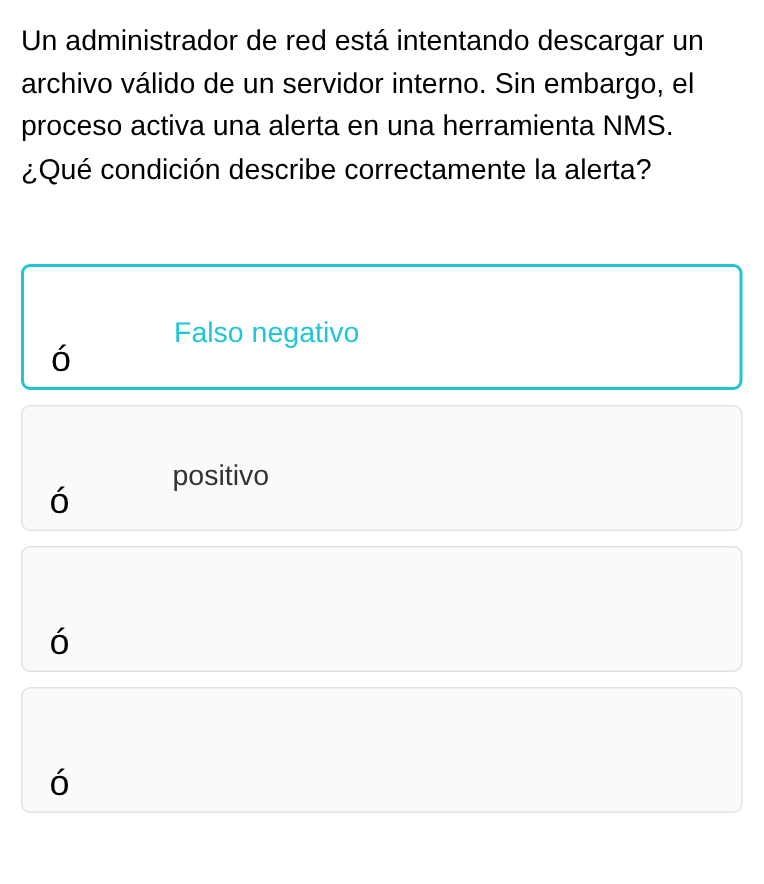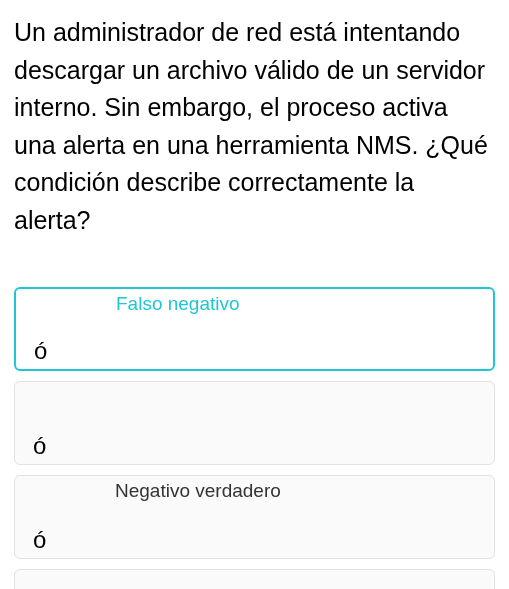--- a/index.html
+++ b/index.html
@@ -8,39 +8,39 @@
       padding: 0;
     }
     body {
       font-family: -apple-system, BlinkMacSystemFont, "Segoe UI", Helvetica, Arial, sans-serif;
       width: 509px;
       background: #ffffff;
       padding: 14px;
       color: #000000;
     }
     .question-text {
-      font-size: 25px;
+      font-size: 19px;
       line-height: 1.5;
       color: #000000;
       margin-bottom: 48px;
     }
     .options-container {
       display: flex;
       flex-direction: column;
       gap: 10px;
     }
     .option {
       position: relative;
       border: 1px solid #e2e2e2;
       border-radius: 6px;
       background: #fafafa;
       min-height: 84px;
       padding-left: 100px;
       display: flex;
-      align-items: flex-start;
+      align-items: flex-end;
       cursor: pointer;
     }
     .option.selected {
       border: 2px solid #1fc7d4;
       background: #ffffff;
     }
     .option-label {
       font-size: 19px;
       color: #333333;
       padding-top: 4px;
@@ -64,25 +64,25 @@
 <div class="question-text">Un administrador de red está intentando descargar un archivo válido de un servidor interno. Sin embargo, el proceso activa una alerta en una herramienta NMS. ¿Qué condición describe correctamente la alerta?</div>
 
 <div class="options-container">
 
   <div class="option selected">
     <span class="option-label">Falso negativo</span>
     <span class="option-marker">ó</span>
   </div>
 
   <div class="option">
+    <span class="option-label">positivo</span>
     <span class="option-marker">ó</span>
   </div>
 
   <div class="option">
-    <span class="option-label">Negativo verdadero</span>
     <span class="option-marker">ó</span>
   </div>
 
   <div class="option">
     <span class="option-marker">ó</span>
   </div>
 
 </div>
 
 </body></html>

